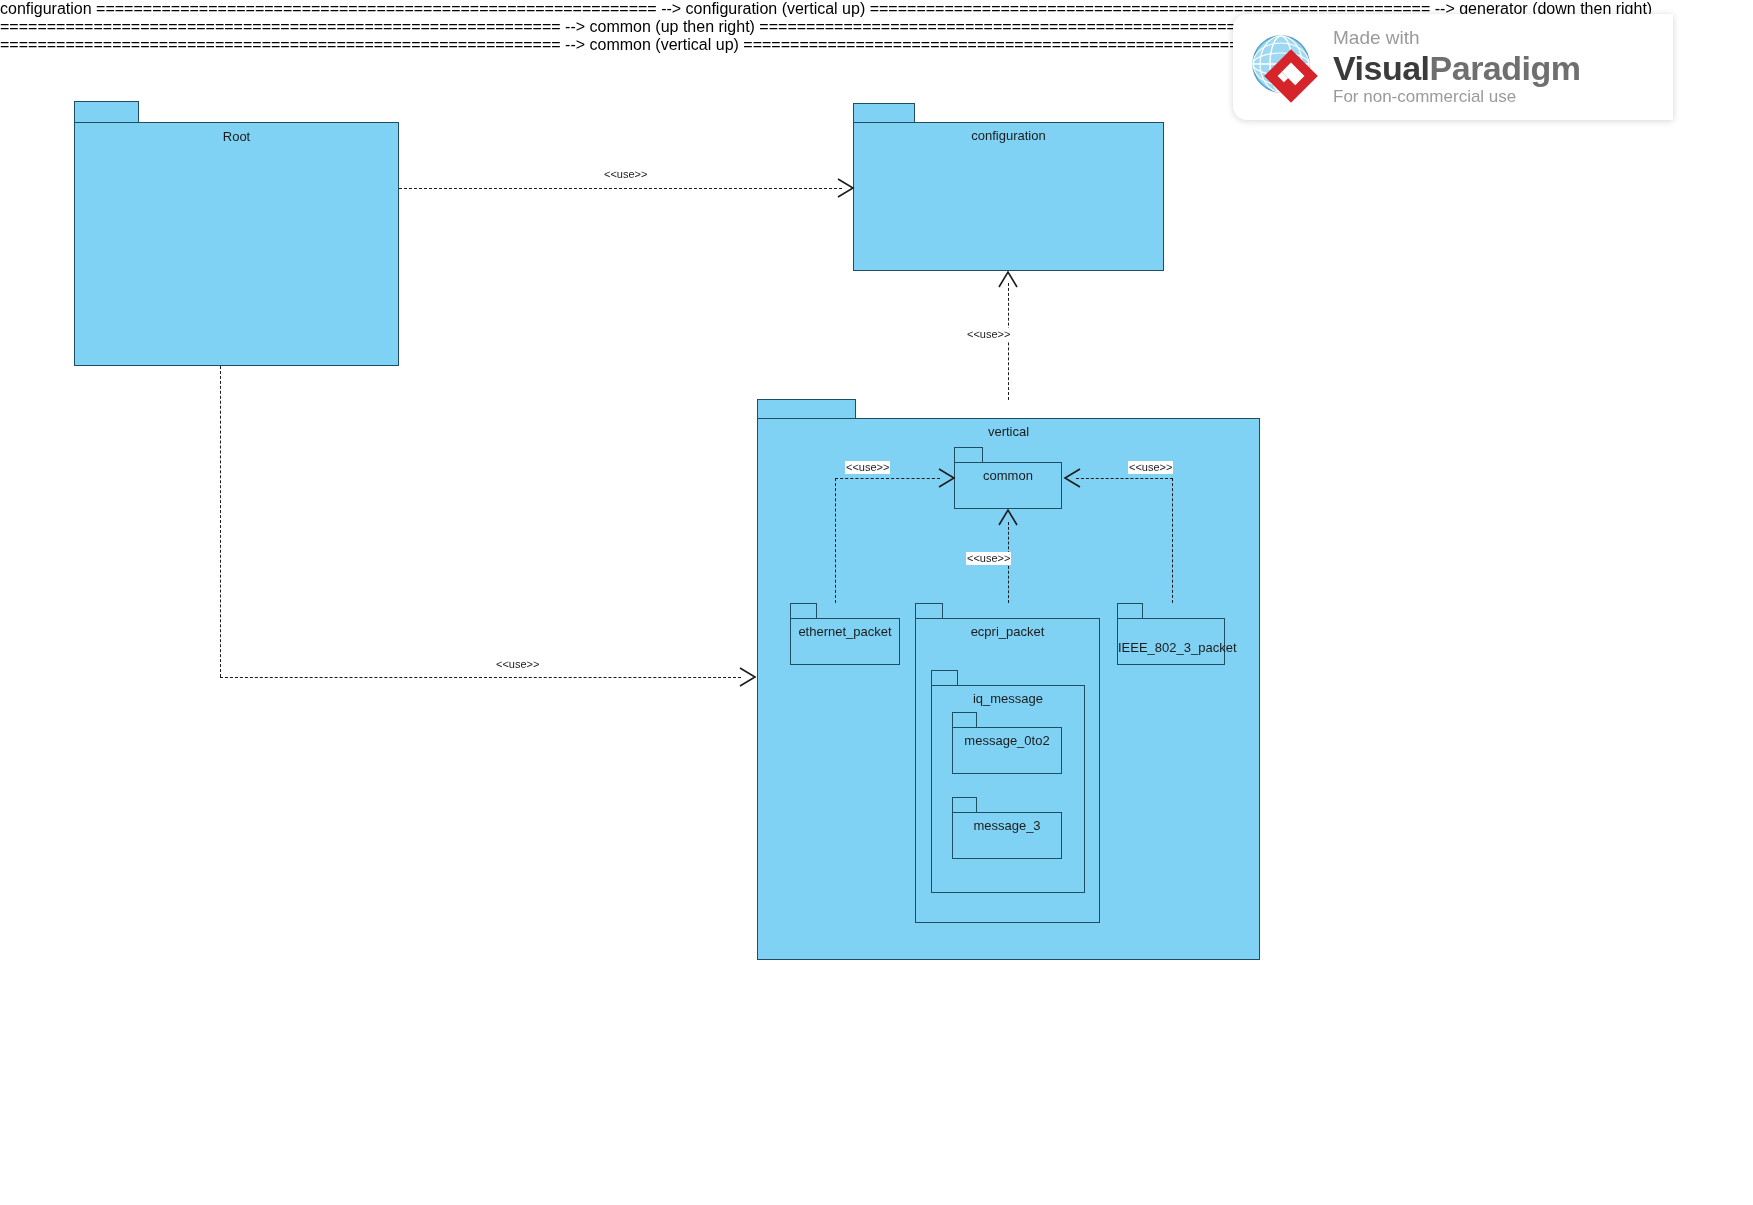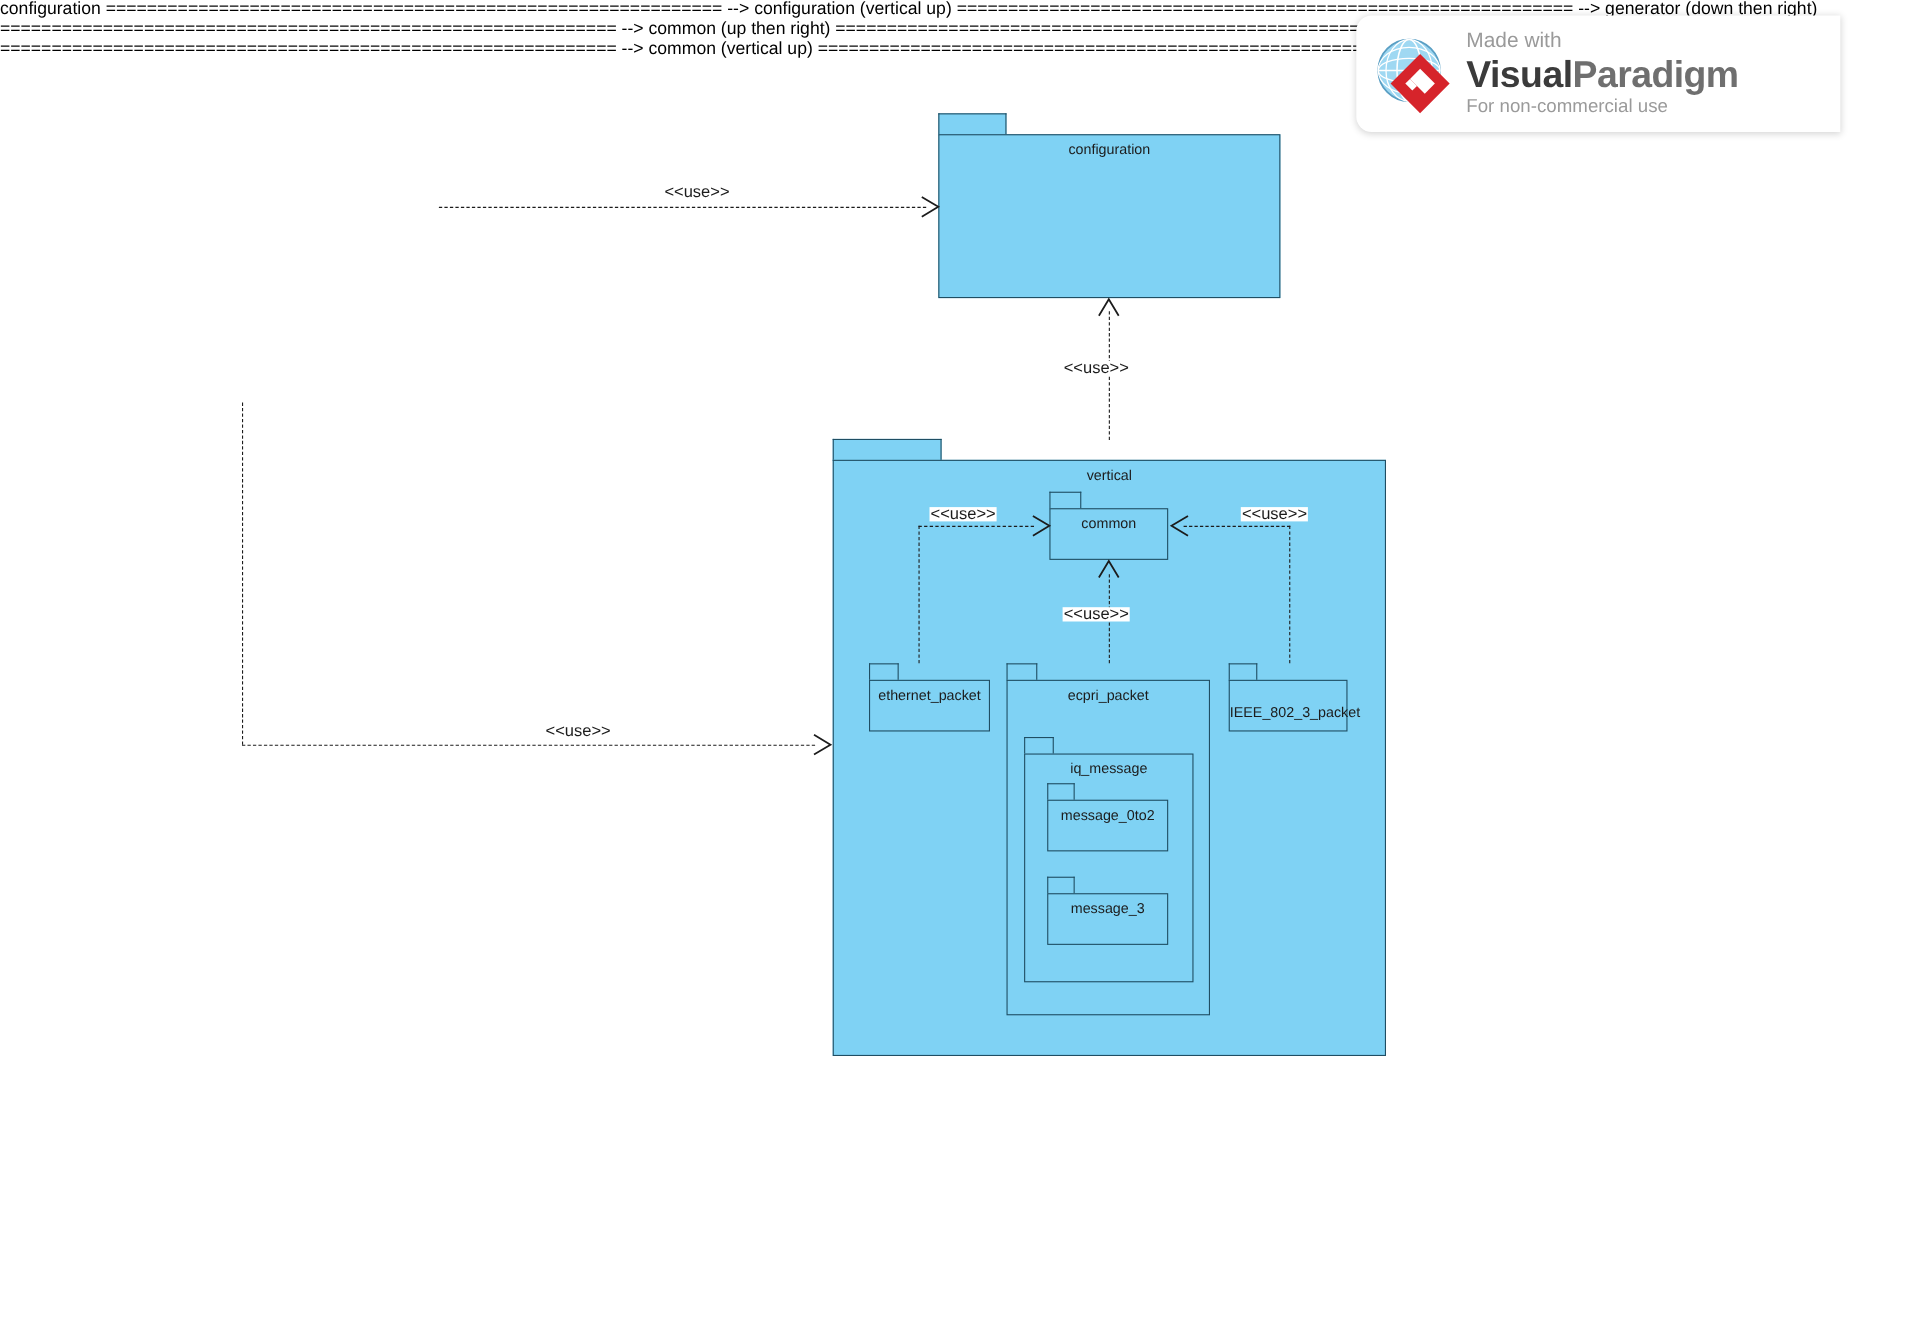--- a/index.html
+++ b/index.html
@@ -64,21 +64,21 @@
   }
   .edge-v {
     border-left: 1.5px dashed #1c1c1c;
     width: 0;
   }
   .arrow-svg { position: absolute; overflow: visible; }
   .use-label {
     position: absolute;
     background: #ffffff;
     color: #1c1c1c;
-    font-size: 15px;
+    font-size: 11px;
     line-height: 13px;
     padding: 0 1px;
     white-space: nowrap;
   }
   
   #watermark {
     position: absolute;
     left: 1233px;
     top: 14px;
     width: 440px;
@@ -121,20 +121,26 @@
     color: #9a9a9a;
     line-height: 20px;
   }
 </style>
 </head>
 <body>
 
 <div id="canvas">
 
   
+  <div class="pkg" style="left:74px; top:101px; width:325px; height:265px;">
+    <div class="pkg-tab" style="top:0; width:65px; height:22px;"></div>
+    <div class="pkg-body" style="top:21px;">
+      <div class="pkg-label" style="top:6px;">Root</div>
+    </div>
+  </div>
 
   
   <div class="pkg" style="left:853px; top:103px; width:311px; height:168px;padding-left:44px;">
     <div class="pkg-tab" style="top:0; width:62px; height:20px;"></div>
     <div class="pkg-body" style="top:19px;">
       <div class="pkg-label" style="top:5px;">configuration</div>
     </div>
   </div>
 
   

